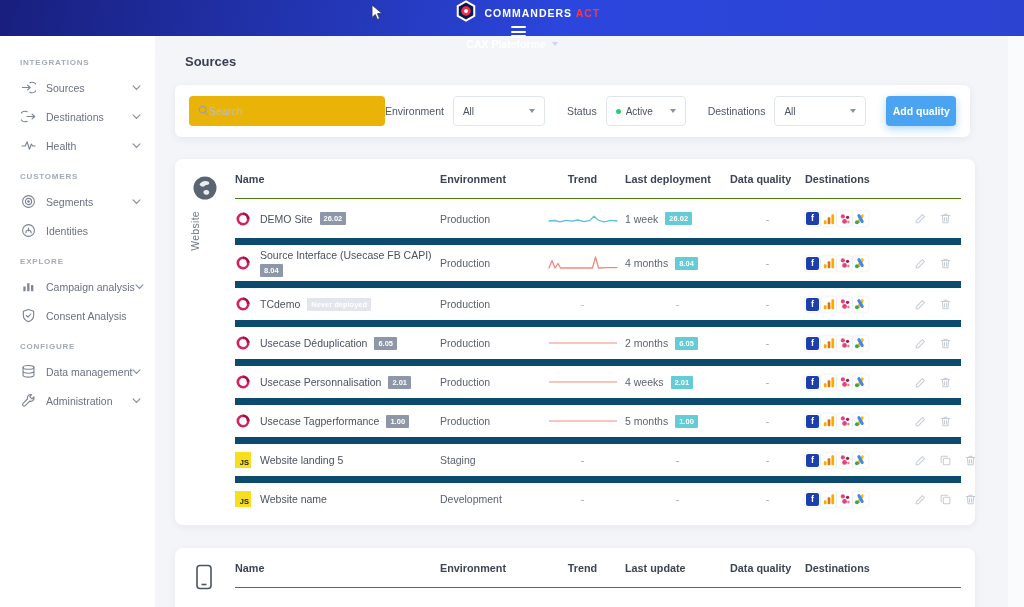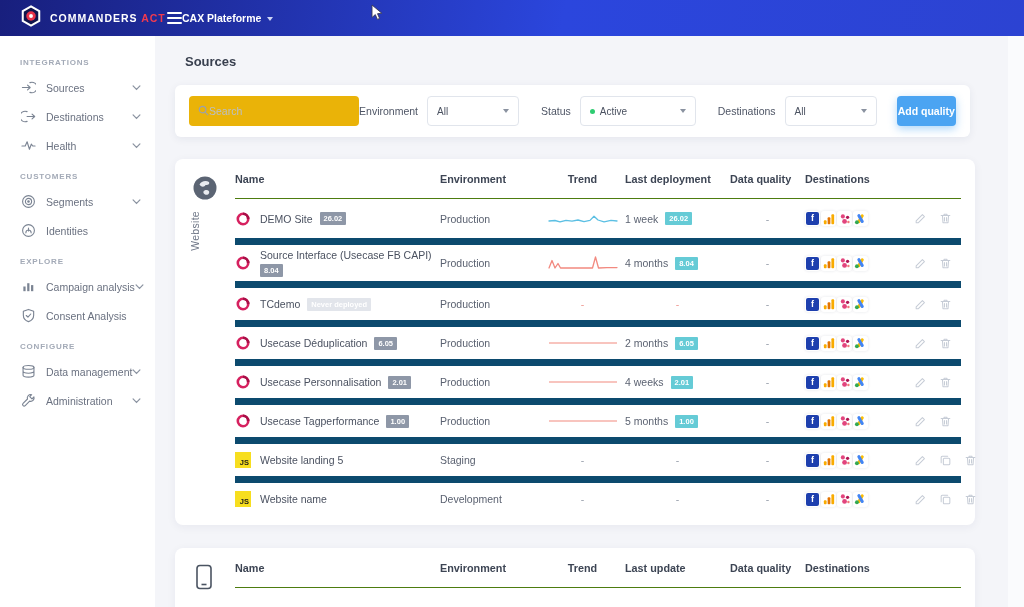--- a/index.html
+++ b/index.html
@@ -2,21 +2,21 @@
 <html><head>
 <meta charset="utf-8">
 <style>
   * { margin:0; padding:0; box-sizing:border-box; }
   html,body { width:1024px; height:607px; overflow:hidden; }
   body { font-family:"Liberation Sans", sans-serif; background:#f4f5f9; position:relative; }
 
   
   .topbar { position:absolute; top:0; left:0; width:1024px; height:36px;
     background:linear-gradient(100deg,#181f7d 0%,#2b46dd 55%,#2c43d2 100%);
-    display:flex; align-items:center; z-index:30; }
+    display:flex; align-items:center; z-index:30;flex-direction:column; }
   .logo-wrap { display:flex; align-items:center; gap:8px; padding-left:20px; width:155px; }
   .brand { font-size:10.5px; font-weight:bold; color:#fff; letter-spacing:1px; white-space:nowrap; }
   .brand .accent { color:#f13a4f; }
   .burger { margin-left:12px; display:flex; flex-direction:column; gap:2.5px; cursor:pointer; }
   .burger span{ display:block; width:15px; height:2.2px; background:#fff; border-radius:1px; }
   .platform { color:#fff; font-size:10.5px; font-weight:bold; display:flex; align-items:center; gap:6px; }
   .platform .caret-w { border-left:3.5px solid transparent; border-right:3.5px solid transparent; border-top:4px solid #cdd4f5; margin-top:1px; }
   .cursor { position:absolute; left:371px; top:4px; z-index:99; }
 
   
@@ -260,21 +260,21 @@
     </div>
     <div class="f-group first">
       <span class="f-label">Environment</span>
       <div class="select">
         <span class="sel-val">All</span>
         <span class="caret"></span>
       </div>
     </div>
     <div class="f-group">
       <span class="f-label">Status</span>
-      <div class="select" style="width:116px;">
+      <div class="select" style="width:80px;">
         <span class="sel-val">
             <span class="dot-green"></span>
             <span>Active</span>
           </span>
         <span class="caret"></span>
       </div>
     </div>
     <div class="f-group">
       <span class="f-label">Destinations</span>
       <div class="select">

